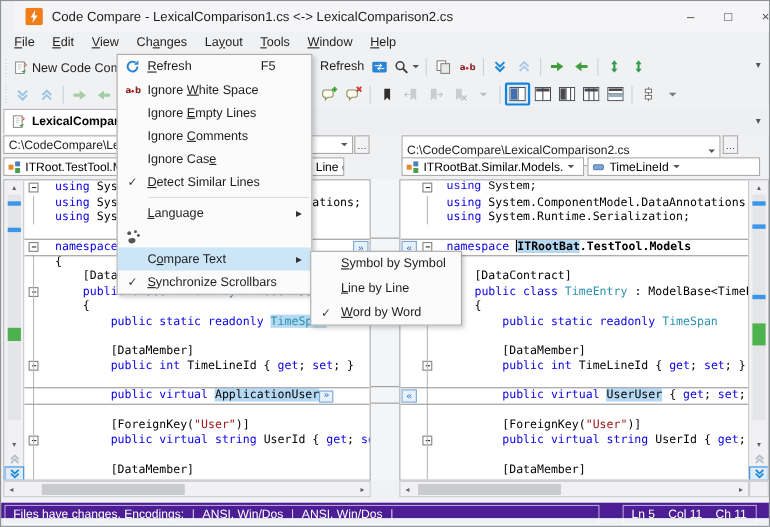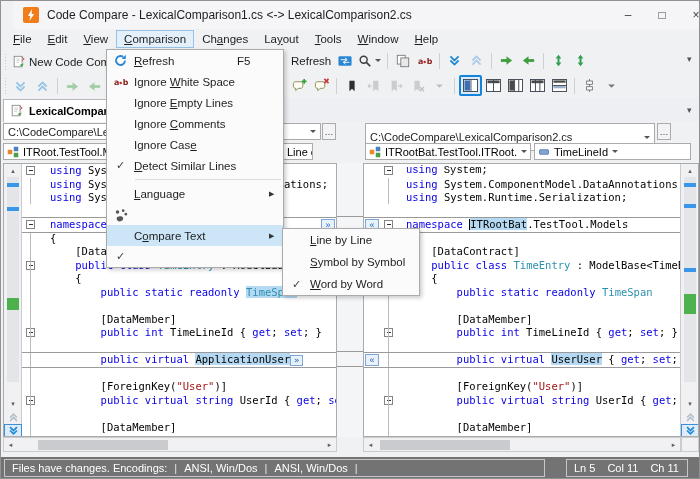--- a/index.html
+++ b/index.html
@@ -44,21 +44,21 @@
   #gutter{left:336px;top:162px;width:26px;height:274px;background:#f4f5f7}
   .vstrip{position:absolute;top:0;width:18px;height:272px;background:#f1f1f3}
   .sarrow{position:absolute;width:18px;height:13px;display:flex;align-items:center;justify-content:center;font-size:7px;color:#606060}
   .vthumb{position:absolute;left:3px;width:12px;background:#e4e5e8}
   .mark{position:absolute;left:3px;width:12px}
   .chbtn{position:absolute;width:18px;height:13px;display:flex;align-items:center;justify-content:center}
   .chbtn.hot{border:1px solid #3b8edc;background:#ddebfa}
   .codearea{position:absolute;top:0;height:272px;overflow:hidden}
   .cl{position:absolute;left:0;right:0;height:14px;white-space:pre;font-family:"DejaVu Sans Mono",monospace;font-size:10.5px;line-height:13.5px;color:#000}
   .kw{color:#0a00e6}.ty{color:#2b91af}.st{color:#a31515}
-  .hl{background:#b5d9f2}.b{font-weight:normal}
+  .hl{background:#b5d9f2}.b{font-weight:bold}
   .caret{display:inline-block;width:1px;height:11px;background:#000;vertical-align:-2px}
   .mbtn{display:inline-block;width:13px;height:11px;border:1px solid #7da7d8;background:#e9f2fb;color:#1565c0;font-size:9px;line-height:9px;text-align:center;font-family:"DejaVu Sans",sans-serif}
   .mergebtn{position:absolute;width:14px;height:12px;border:1px solid #7da7d8;background:#e9f2fb;color:#1565c0;font-size:9px;line-height:10px;text-align:center}
   .fold{position:absolute;width:9px;height:9px;border:1px solid #848484;background:#fff}
   .fold:after{content:"";position:absolute;left:1.5px;top:3px;width:4px;height:1px;background:#333}
   .fvline{position:absolute;width:1px;background:#b9bbbd}
   .difline{position:absolute;height:1px;background:#9a9a9a}
   
   .hscroll{position:absolute;top:436px;height:15px;background:#f1f1f3;border:1px solid #c9cbcd}
   .hthumb{position:absolute;top:2px;height:10px;background:#c9cbce}
@@ -69,21 +69,21 @@
   #submenu-panel{left:281px;top:227px;width:138px}
   .mi{height:21px;display:flex;align-items:center;font-size:11.5px;color:#1e1e1e}
   .mi.hi{background:#cce6f8}
   .mic{width:27px;display:flex;align-items:center;justify-content:center;font-size:11px;color:#3a3f44;flex:none}
   .mil{flex:1;white-space:nowrap}
   .mis{width:32px;text-align:left;color:#1e1e1e}
   .mia{width:14px;font-size:7px;color:#333}
   .msep{height:1px;background:#dcdcdc;margin:3px 2px 3px 28px}
   .smi{height:22px}
   
-  #statusbar{left:0;top:456px;width:700px;height:23px;background:#737373}
+  #statusbar{left:0;top:456px;width:700px;height:14px;background:#4c1d95}
   .sseg{position:absolute;top:2px;height:18px;border:1px solid rgba(255,255,255,.6);color:#fff;font-size:11px;display:flex;align-items:center;padding:0 7px;gap:7px;white-space:nowrap}
   .ssep{opacity:.8}
   svg{display:block}
 </style>
 </head>
 <body>
 
 <div id="app">
 
   <div id="titlebar" class="abs">
@@ -98,21 +98,20 @@
         <div class="wbtn">–</div>
         <div class="wbtn">□</div>
         <div class="wbtn">×</div>
       </div>
   </div>
 
   <div id="menubar" class="abs">
       <span class="mbi"><u>F</u>ile</span>
       <span class="mbi"><u>E</u>dit</span>
       <span class="mbi"><u>V</u>iew</span>
-      <span class="mbi open"><u>C</u>omparison</span>
       <span class="mbi">Ch<u>a</u>nges</span>
       <span class="mbi">La<u>y</u>out</span>
       <span class="mbi"><u>T</u>ools</span>
       <span class="mbi"><u>W</u>indow</span>
       <span class="mbi"><u>H</u>elp</span>
     </div>
 
   <div id="toolbar1" class="toolbar abs">
     <span class="grip"></span>
     <div class="tgroup" id="tb1-left">
@@ -418,21 +417,21 @@
     <span style="padding-left:56px">Line ob</span>
   </div>
   <div class="combo abs" style="left:364px;top:142px;width:166px;height:17px">
     <span>
         <svg width="12" height="12" viewBox="0 0 16 16">
           <rect x="1" y="5" width="6" height="6" fill="#e8882c"></rect>
           <rect x="9" y="1" width="6" height="6" fill="#4a7fc0"></rect>
           <rect x="9" y="9" width="6" height="6" fill="#4aa04a"></rect>
         </svg>
       </span>
-    <span>ITRootBat.TestTool.ITRoot.</span>
+    <span>ITRootBat.Similar.Models.</span>
       <span class="ddt"></span>
   </div>
   <div class="combo abs" style="left:533px;top:142px;width:157px;height:17px">
     <span>
         <svg width="12" height="12" viewBox="0 0 16 16">
           <rect x="2" y="5" width="12" height="6" rx="1" fill="#7aa7d8" stroke="#4a6a94"></rect>
         </svg>
       </span>
     <span>TimeLineId</span>
       <span class="ddt"></span>
@@ -651,34 +650,35 @@
         <span class="mia"></span>
       </div>
       <div class="mi hi">
         <span class="mic"></span>
         <span class="mil">C<u>o</u>mpare Text</span>
         <span class="mis"></span>
         <span class="mia">▶</span>
       </div>
       <div class="mi">
         <span class="mic">✓</span>
+        <span class="mil"><u>S</u>ynchronize Scrollbars</span>
         <span class="mis"></span>
         <span class="mia"></span>
       </div>
     </div>
   <div id="submenu-panel" class="menupanel abs">
       <div class="mi smi">
         <span class="mic"></span>
-        <span class="mil"><u>L</u>ine by Line</span>
+        <span class="mil"><u>S</u>ymbol by Symbol</span>
         <span class="mis"></span>
         <span class="mia"></span>
       </div>
       <div class="mi smi">
         <span class="mic"></span>
-        <span class="mil"><u>S</u>ymbol by Symbol</span>
+        <span class="mil"><u>L</u>ine by Line</span>
         <span class="mis"></span>
         <span class="mia"></span>
       </div>
       <div class="mi smi">
         <span class="mic">✓</span>
         <span class="mil"><u>W</u>ord by Word</span>
         <span class="mis"></span>
         <span class="mia"></span>
       </div>
     </div>

